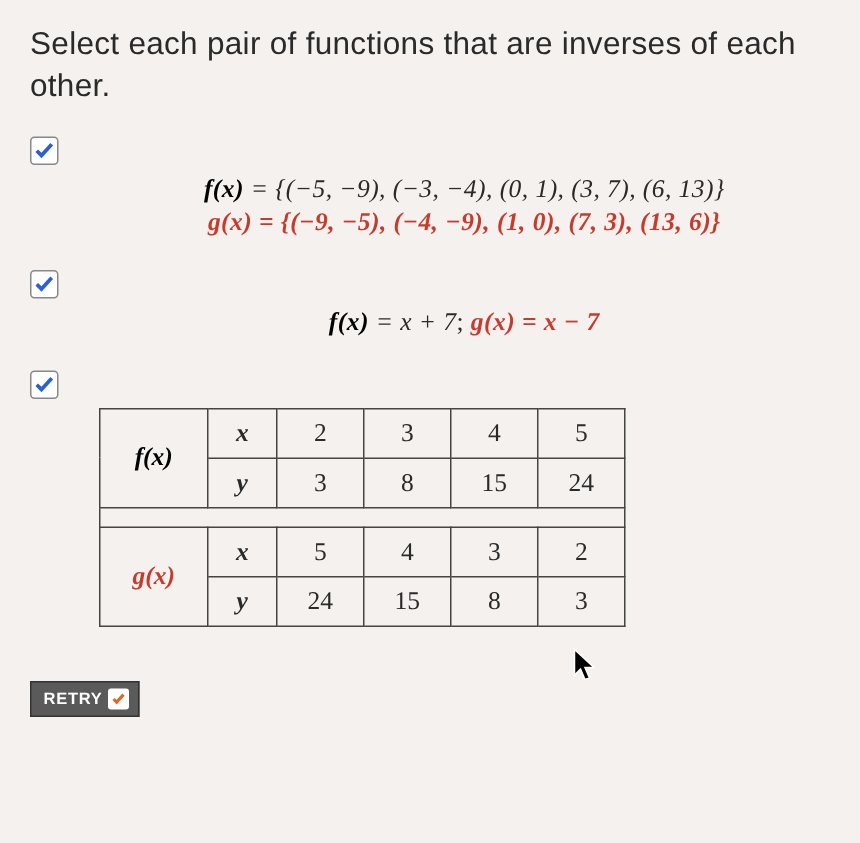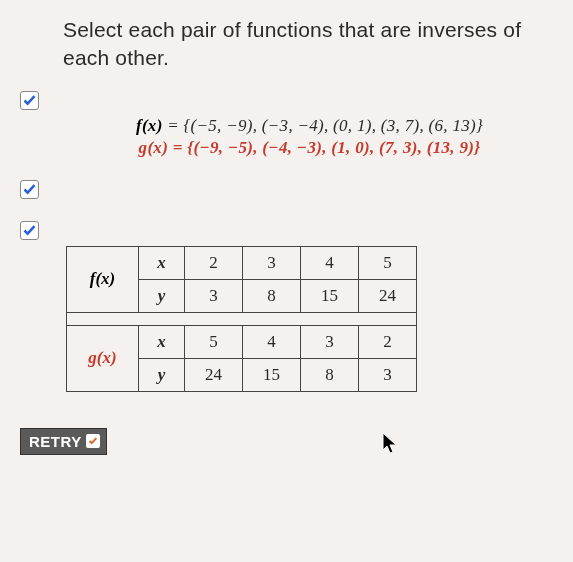--- a/index.html
+++ b/index.html
@@ -11,21 +11,20 @@
     width: 573px;
     height: 562px;
     color: #2a2a2a;
     position: relative;
   }
   .question {
     font-size: 21px;
     line-height: 1.35;
     margin-bottom: 18px;
     letter-spacing: 0.2px;
-    margin-left: 43px;
   }
   .option-row {
     margin-bottom: 22px;
   }
   .checkbox {
     display: inline-flex;
     align-items: center;
     justify-content: center;
     width: 19px;
     height: 19px;
@@ -85,21 +84,21 @@
 
   .retry {
     display: inline-flex;
     align-items: center;
     margin-top: 14px;
     background: #5a5a5a;
     border: 1px solid #333;
     padding: 4px 6px 4px 8px;
     font-weight: bold;
     color: #fff;
-    font-size: 15px;
+    font-size: 11px;
     letter-spacing: 0.5px;
     cursor: pointer;
   }
   .retry .mini-check {
     display: inline-flex;
     width: 14px;
     height: 14px;
     align-items: center;
     justify-content: center;
     background: #fff;
@@ -125,32 +124,37 @@
   <span class="checkbox">
     <svg width="15" height="15" viewBox="0 0 24 24">
         <path fill="none" stroke="#2b5fd8" stroke-width="4" d="M4 12l5 5L20 5"></path>
       </svg>
   </span>
   <div class="option-content">
     <div class="fn-line">
       <span class="fn-f">f(x)</span><span> = {(−5, −9), (−3, −4), (0, 1), (3, 7), (6, 13)}</span>
     </div>
     <div class="fn-line">
-      <span class="fn-g">g(x)</span><span class="fn-g"> = {(−9, −5), (−4, −3), (1, 0), (7, 3), (13, 9)}</span>
+      <span class="fn-g">g(x)</span><span class="fn-g"> = {(−9, −5), (−4, −9), (1, 0), (7, 3), (13, 6)}</span>
     </div>
   </div>
 </div>
 
 
 <div class="option-row">
   <span class="checkbox">
     <svg width="15" height="15" viewBox="0 0 24 24">
         <path fill="none" stroke="#2b5fd8" stroke-width="4" d="M4 12l5 5L20 5"></path>
       </svg>
   </span>
+  <div class="option-content">
+    <div class="fn-line">
+      <span class="fn-f">f(x)</span><span> = x + 7</span><span class="sep">; </span><span class="fn-g">g(x)</span><span class="fn-g"> = x − 7</span>
+    </div>
+  </div>
 </div>
 
 
 <div class="option-row">
   <span class="checkbox">
     <svg width="15" height="15" viewBox="0 0 24 24">
         <path fill="none" stroke="#2b5fd8" stroke-width="4" d="M4 12l5 5L20 5"></path>
       </svg>
   </span>
   <div class="tbl-wrap">

